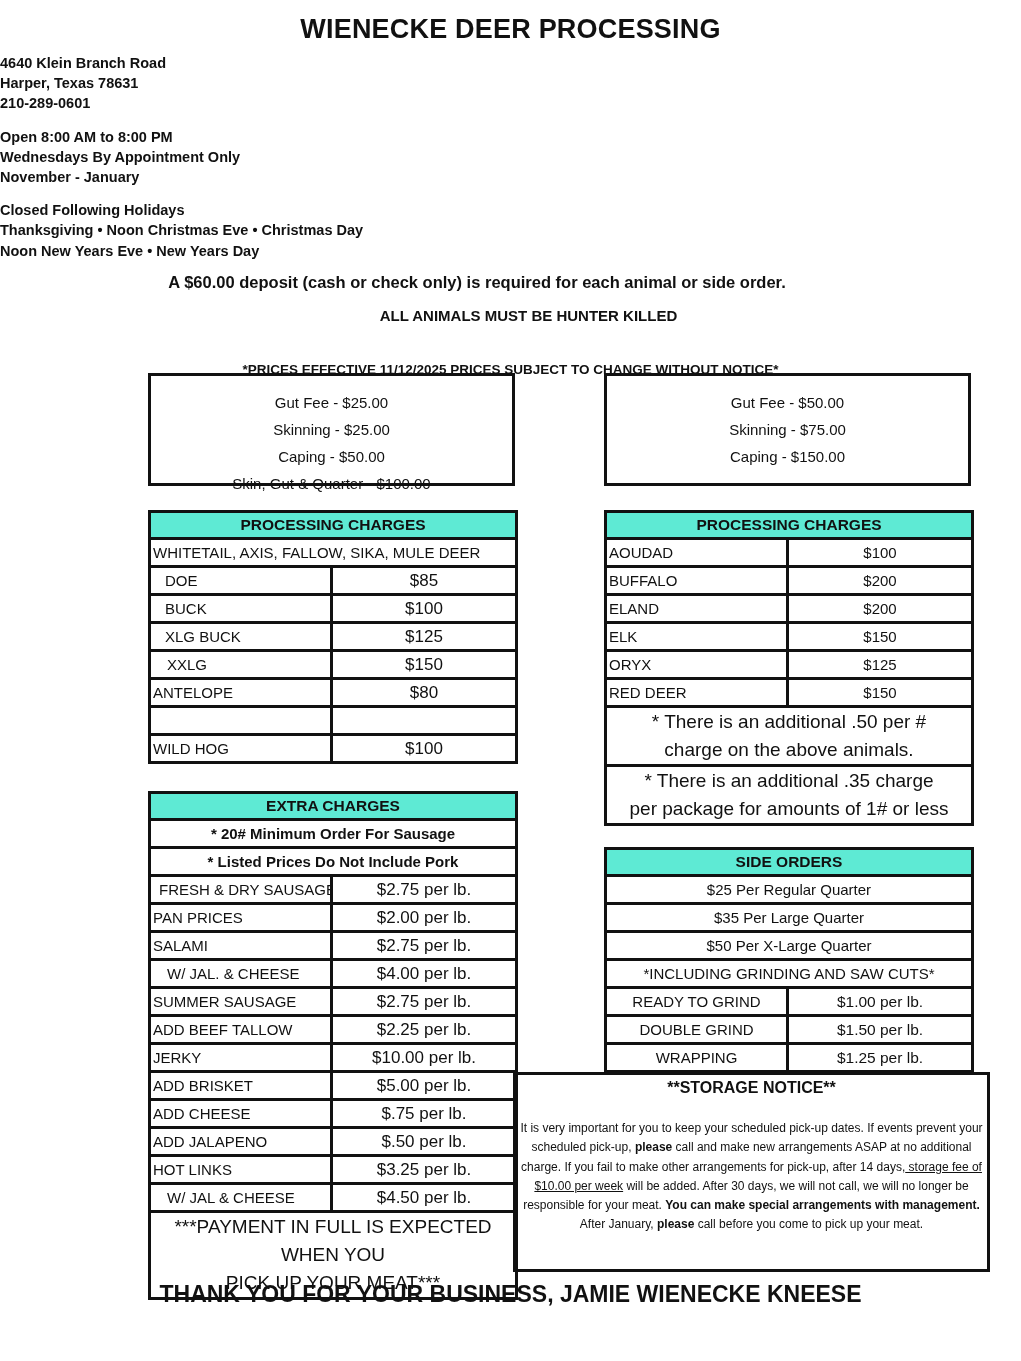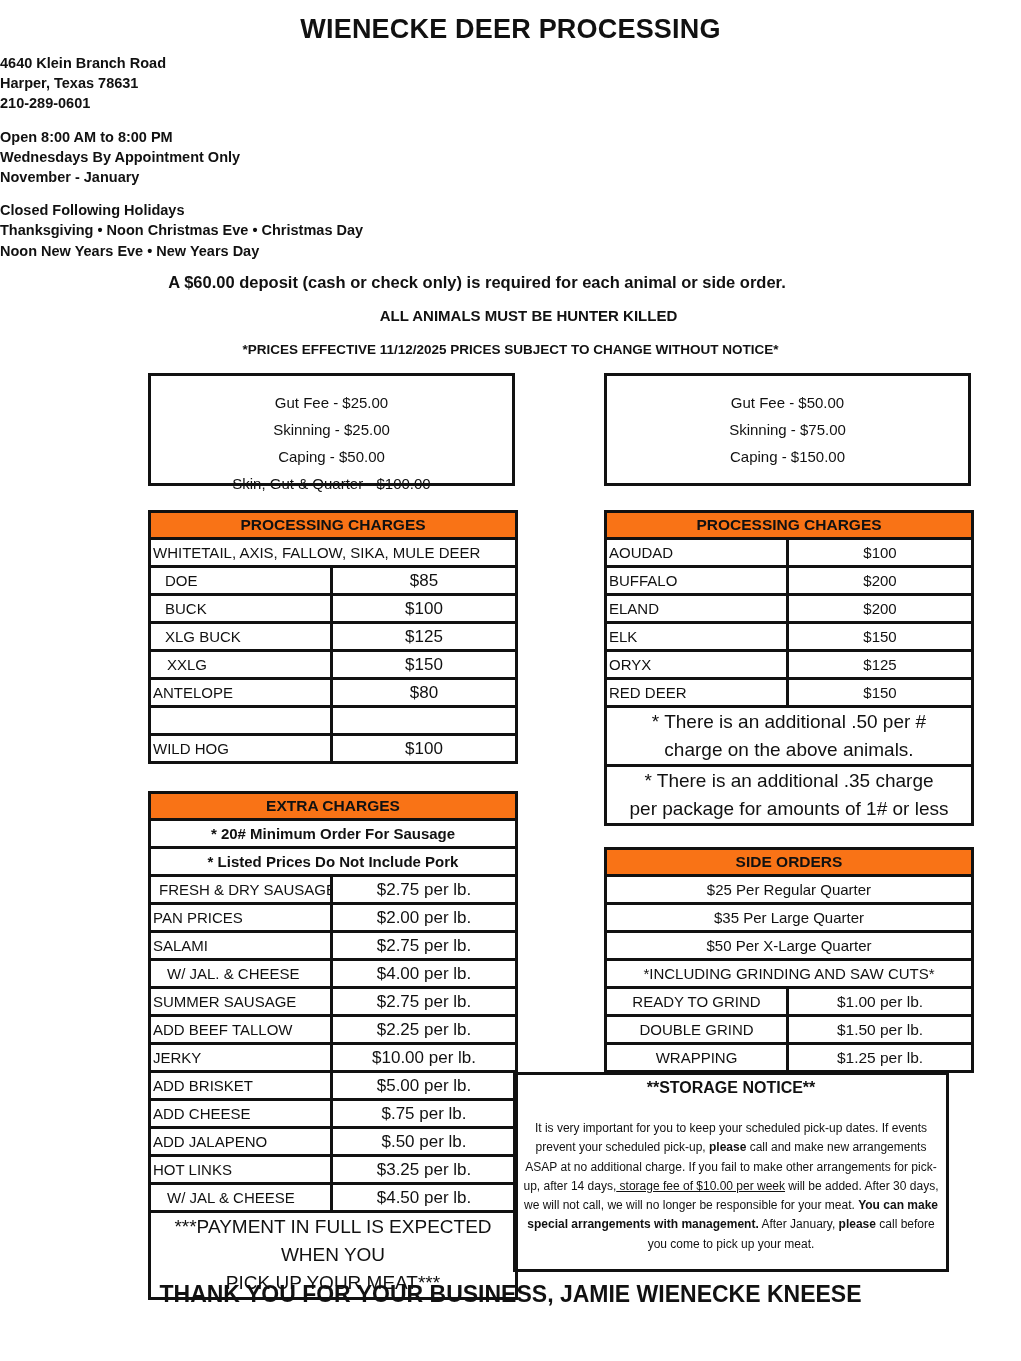--- a/index.html
+++ b/index.html
@@ -24,21 +24,21 @@
   }
   .deposit {
     left: 0; width: 954px; top: 273px; text-align: center;
     font-size: 16.5px; font-weight: bold;
   }
   .hunter {
     left: 0; width: 1021px; top: 307px; text-align: center;
     font-size: 15px; font-weight: bold; padding-left: 36px;
   }
   .effective {
-    left: 0; width: 1021px; top: 342px; text-align: center;
+    left: 0; width: 1021px; top: 362px; text-align: center;
     font-size: 13.5px; font-weight: bold;
   }
 
   
   .feebox {
     border: 3px solid #111;
     top: 373px; height: 113px;
     padding-top: 13px;
   }
   .feebox .fee-line {
@@ -54,21 +54,21 @@
   }
   table.grid td {
     border: 3px solid #111;
     font-size: 15px;
     height: 28px;
     padding: 0 2px;
     white-space: nowrap;
     overflow: hidden;
   }
   table.grid td.head {
-    background: #f97316;
+    background: #5eead4;
     font-weight: bold;
     text-align: center;
     font-size: 15.5px;
     height: 27px;
   }
   table.grid td.span {
     text-align: center;
   }
   table.grid td.bold { font-weight: bold; }
   table.grid td.price {
@@ -80,21 +80,21 @@
   table.grid td.pad3 { padding-left: 16px; }
   table.grid td.note {
     text-align: center; font-weight: normal; font-size: 19px;
     line-height: 28px; white-space: normal; height: 56px;
   }
   table.grid td.centerlabel { text-align: center; }
 
   
   .storage {
     border: 3px solid #111;
-    left: 513px; top: 1072px; width: 436px; height: 200px;
+    left: 513px; top: 1072px; width: 477px; height: 200px;
     padding: 4px 4px 0 4px;
   }
   .storage .st-title {
     font-weight: bold; font-size: 16px; text-align: center;
   }
   .storage .st-body {
     margin-top: 22px;
     font-size: 12px; line-height: 19.3px; text-align: center;
   }
   .storage .st-body b { font-weight: bold; }

